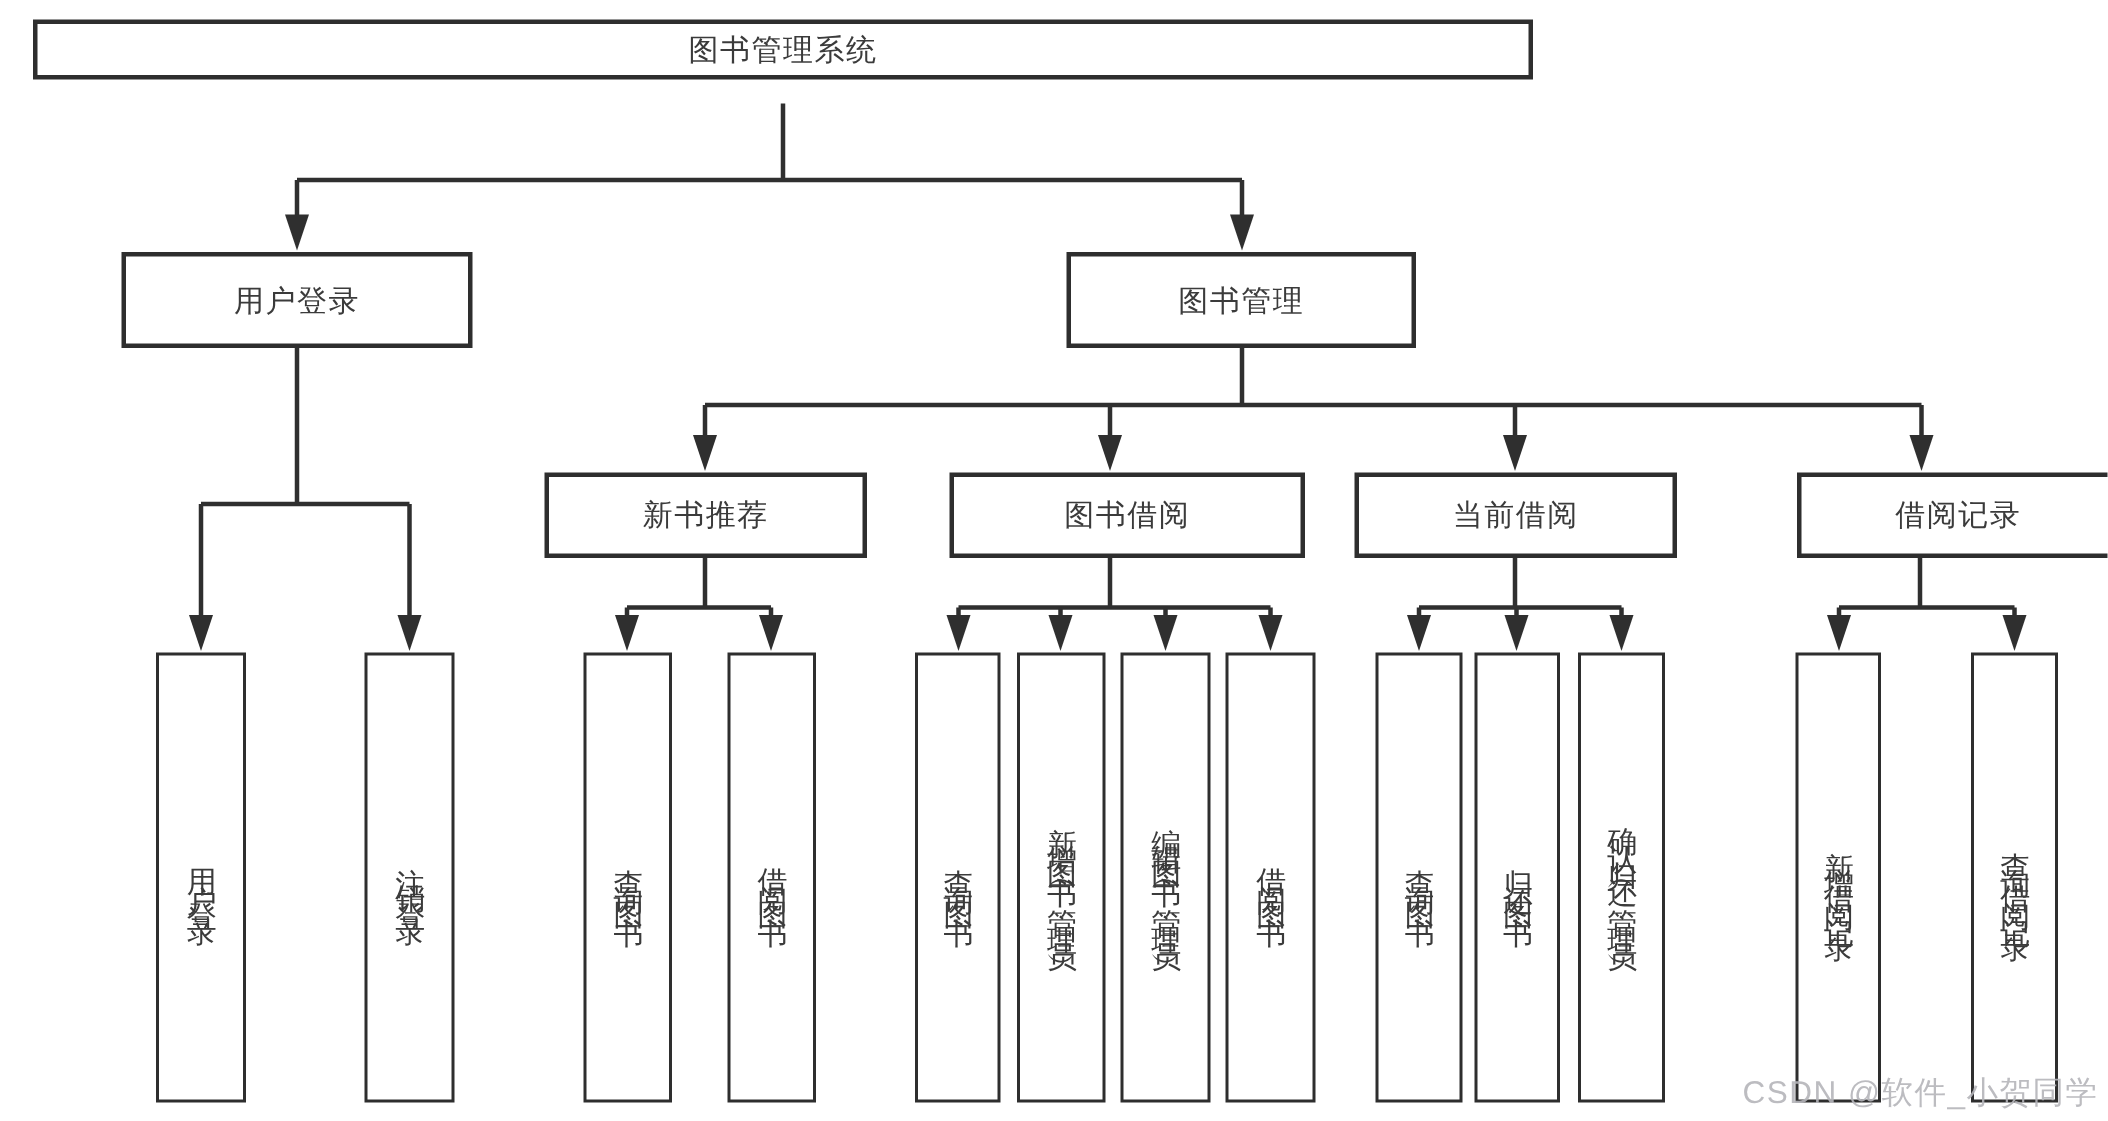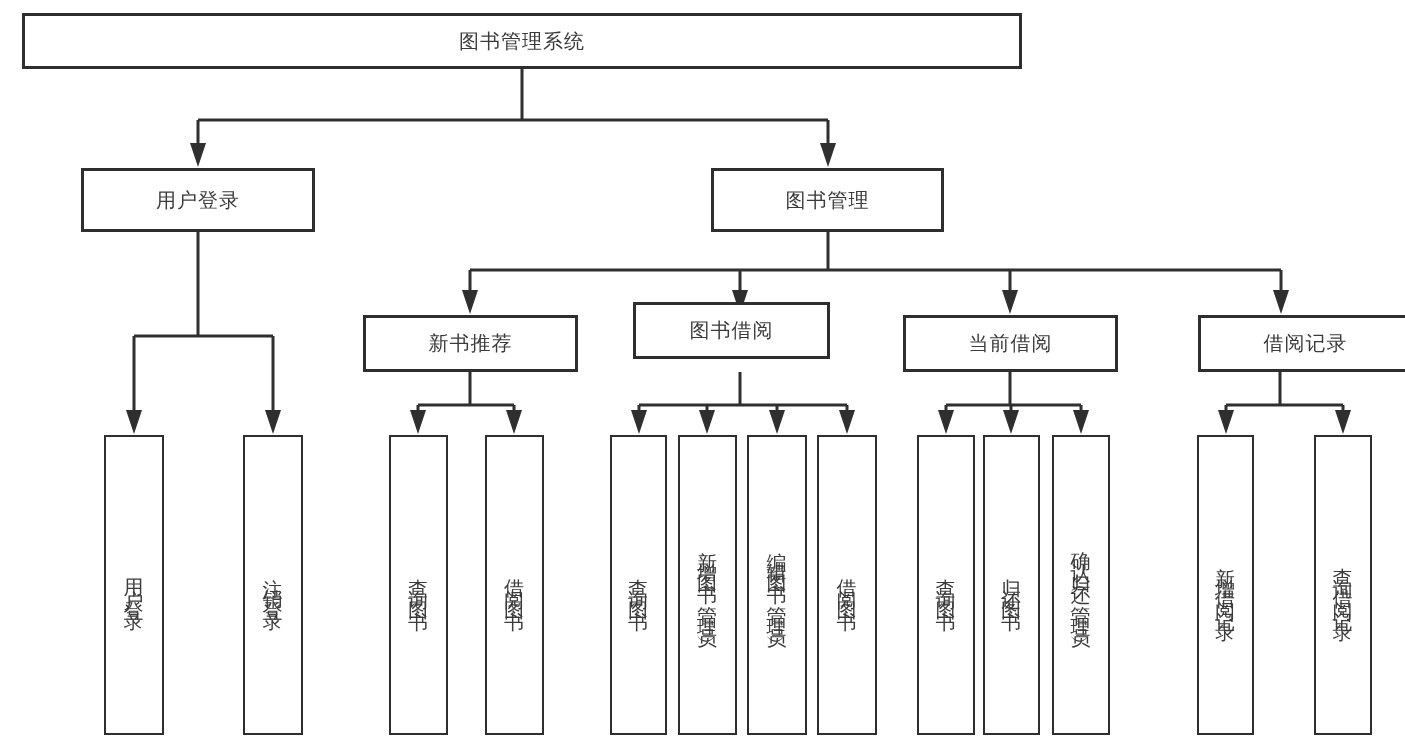--- a/index.html
+++ b/index.html
@@ -79,35 +79,35 @@
       <polygon points="769,410 785,410 777,434"></polygon>
       <polygon points="839,410 855,410 847,434"></polygon>
       <polygon points="938,410 954,410 946,434"></polygon>
       <polygon points="1003,410 1019,410 1011,434"></polygon>
       <polygon points="1073,410 1089,410 1081,434"></polygon>
       <polygon points="1218,410 1234,410 1226,434"></polygon>
       <polygon points="1335,410 1351,410 1343,434"></polygon>
     </g>
   </svg>
 
-  <div class="box" style="left:22px; top:13px; width:1000px; height:56px;">
+  <div class="box" style="left:22px; top:13px; width:1000px; height:40px;">
     <span>图书管理系统</span>
   </div>
 
   <div class="box" style="left:81px; top:168px; width:234px; height:64px;">
     <span>用户登录</span>
   </div>
   <div class="box" style="left:711px; top:168px; width:233px; height:64px;text-align:center;">
     <span>图书管理</span>
   </div>
 
   <div class="box" style="left:363px; top:315px; width:215px; height:57px;justify-content:center;">
     <span>新书推荐</span>
   </div>
-  <div class="box" style="left:633px; top:302px; width:197px; height:57px;">
+  <div class="box" style="left:633px; top:315px; width:237px; height:57px;">
     <span>图书借阅</span>
   </div>
   <div class="box" style="left:903px; top:315px; width:215px; height:57px;align-items:center;">
     <span>当前借阅</span>
   </div>
   <div class="box" style="left:1173px; top:315px; width:215px; height:57px;margin-left:25px;">
     <span>借阅记录</span>
   </div>
 
   <div class="box leaf" style="left:104px; top:435px; width:60px; height:300px;">
@@ -147,14 +147,15 @@
     <span class="vtext">确认归还（管理员）</span>
   </div>
 
   <div class="box leaf" style="left:1197px; top:435px; width:57px; height:300px;">
     <span class="vtext">新增借阅记录</span>
   </div>
   <div class="box leaf" style="left:1314px; top:435px; width:58px; height:300px;">
     <span class="vtext">查询借阅记录</span>
   </div>
 
+  <div class="watermark">CSDN @软件_小贺同学</div>
 
 </div>
 
 </body></html>

